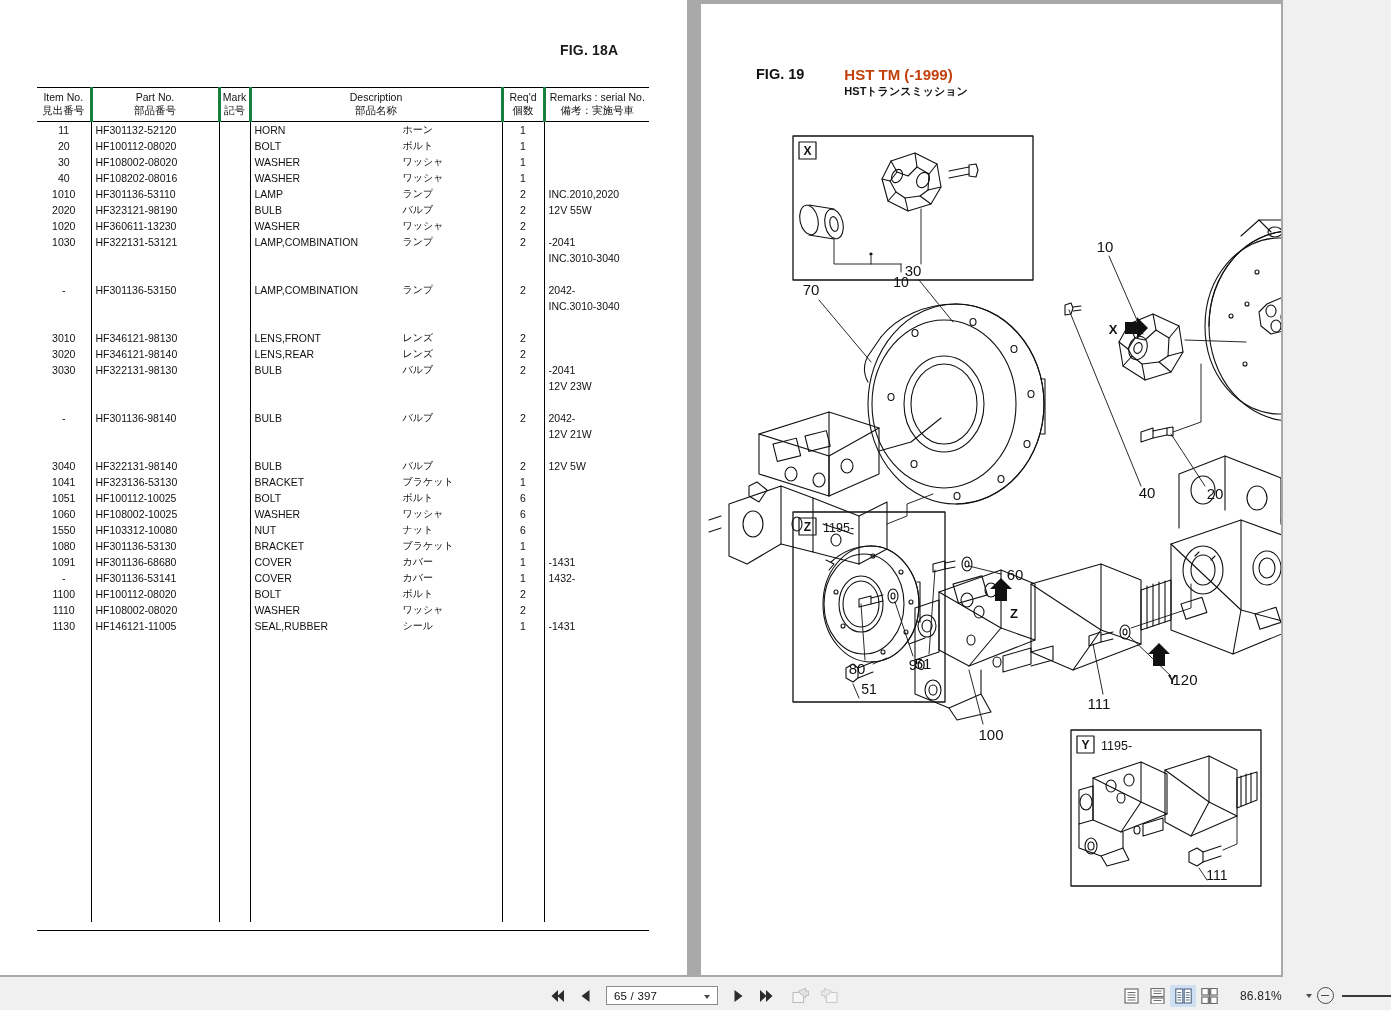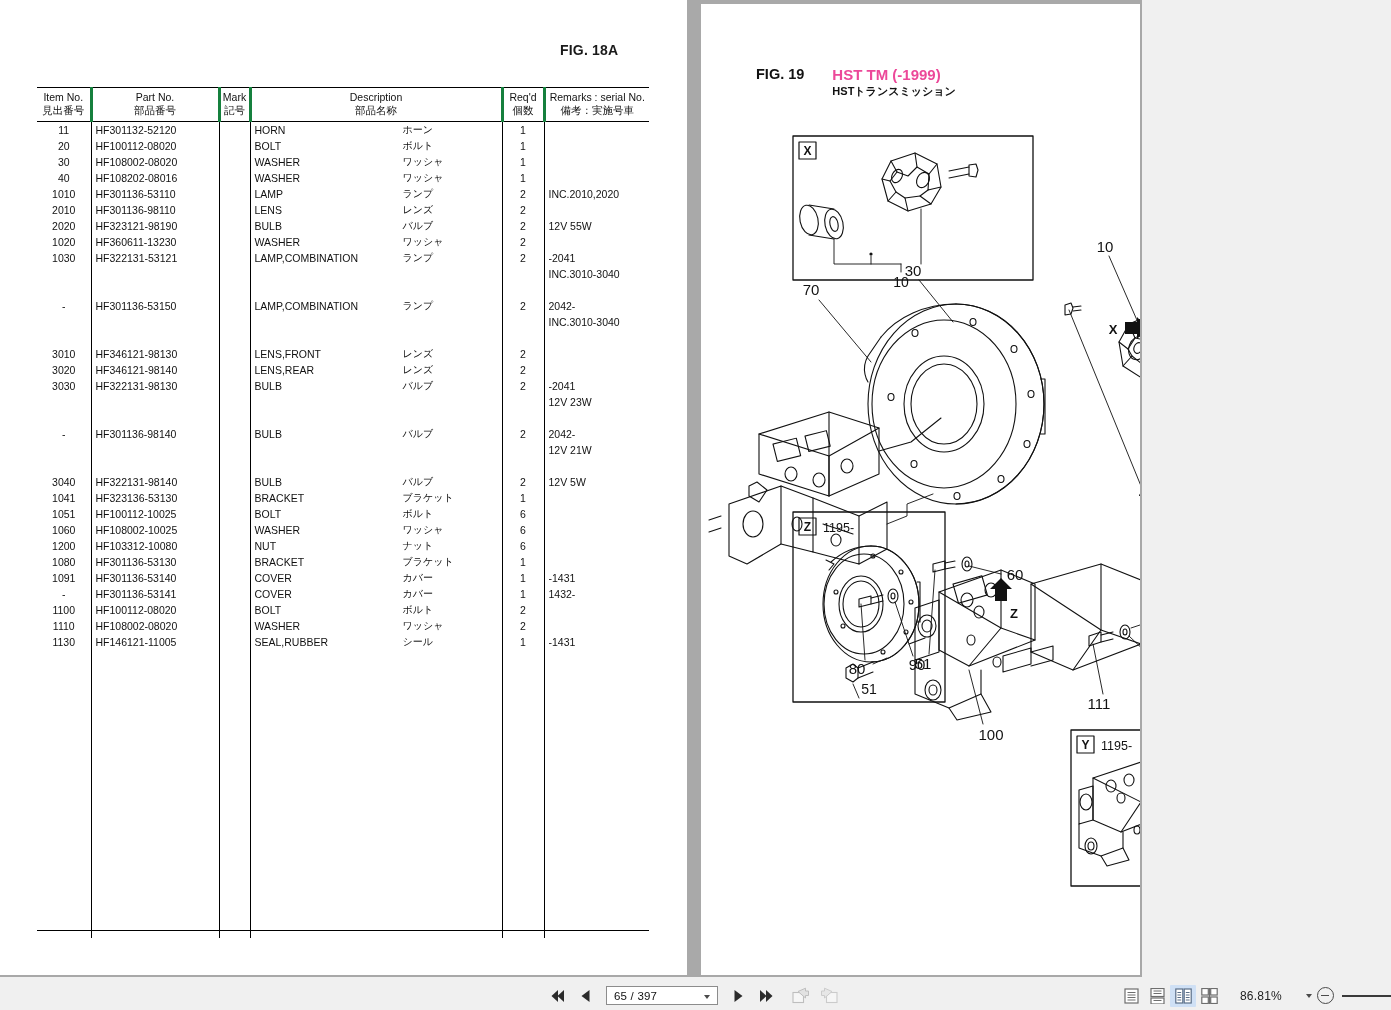--- a/index.html
+++ b/index.html
@@ -6,21 +6,21 @@
   html, body {
     margin: 0; padding: 0;
     width: 1391px; height: 1010px;
     overflow: hidden;
     background: #f0f0f0;
     font-family: "Liberation Sans", sans-serif;
   }
 
   #viewer {
     position: absolute; left: 0; top: 0;
-    width: 1142px; height: 977px;
+    width: 1283px; height: 977px;
     background: #ffffff;
     border-right: 2px solid #a8a8a8;
     border-bottom: 2px solid #a8a8a8;
     overflow: hidden;
   }
 
   
   #page-gutter {
     position: absolute;
     left: 687px; top: 0;
@@ -106,27 +106,27 @@
   }
 
   
   #right-page {
     position: absolute; left: 701px; top: 4px;
     width: 690px; height: 973px;
     background: #ffffff;
   }
   #fig-header-right {
     position: absolute; left: 55px; top: 62px;
-    display: flex; align-items: flex-start; gap: 28px;
+    display: flex; align-items: flex-start; gap: 40px;
   }
   #fig-label-right {
     font-size: 14.5px; font-weight: bold; color: #111;
   }
   #fig-title-block { line-height: 1.25; }
-  #fig-title-en { font-size: 15px; font-weight: bold; color: #ec4899; }
+  #fig-title-en { font-size: 15px; font-weight: bold; color: #c2410c; }
   #fig-title-jp { font-size: 11px; font-weight: bold; color: #111; }
 
   #drawing {
     position: absolute; left: 0; top: 0;
     width: 690px; height: 973px;
   }
   #drawing svg { display: block; }
 
   
   #toolbar {
@@ -296,28 +296,20 @@
           </tr>
           <tr>
             <td class="t-item">1010</td>
             <td class="t-part">HF301136-53110</td>
             <td class="t-mark"></td>
             <td class="t-desc"><span>LAMP</span><span class="jp">ランプ</span></td>
             <td class="t-req">2</td>
             <td class="t-rem">INC.2010,2020</td>
           </tr>
           <tr>
-            <td class="t-item">2010</td>
-            <td class="t-part">HF301136-98110</td>
-            <td class="t-mark"></td>
-            <td class="t-desc"><span>LENS</span><span class="jp">レンズ</span></td>
-            <td class="t-req">2</td>
-            <td class="t-rem"></td>
-          </tr>
-          <tr>
             <td class="t-item">2020</td>
             <td class="t-part">HF323121-98190</td>
             <td class="t-mark"></td>
             <td class="t-desc"><span>BULB</span><span class="jp">バルブ</span></td>
             <td class="t-req">2</td>
             <td class="t-rem">12V 55W</td>
           </tr>
           <tr>
             <td class="t-item">1020</td>
             <td class="t-part">HF360611-13230</td>
@@ -464,38 +456,38 @@
           </tr>
           <tr>
             <td class="t-item">1060</td>
             <td class="t-part">HF108002-10025</td>
             <td class="t-mark"></td>
             <td class="t-desc"><span>WASHER</span><span class="jp">ワッシャ</span></td>
             <td class="t-req">6</td>
             <td class="t-rem"></td>
           </tr>
           <tr>
-            <td class="t-item">1200</td>
+            <td class="t-item">1550</td>
             <td class="t-part">HF103312-10080</td>
             <td class="t-mark"></td>
             <td class="t-desc"><span>NUT</span><span class="jp">ナット</span></td>
             <td class="t-req">6</td>
             <td class="t-rem"></td>
           </tr>
           <tr>
             <td class="t-item">1080</td>
             <td class="t-part">HF301136-53130</td>
             <td class="t-mark"></td>
             <td class="t-desc"><span>BRACKET</span><span class="jp">ブラケット</span></td>
             <td class="t-req">1</td>
             <td class="t-rem"></td>
           </tr>
           <tr>
             <td class="t-item">1091</td>
-            <td class="t-part">HF301136-53140</td>
+            <td class="t-part">HF301136-68680</td>
             <td class="t-mark"></td>
             <td class="t-desc"><span>COVER</span><span class="jp">カバー</span></td>
             <td class="t-req">1</td>
             <td class="t-rem">-1431</td>
           </tr>
           <tr>
             <td class="t-item">-</td>
             <td class="t-part">HF301136-53141</td>
             <td class="t-mark"></td>
             <td class="t-desc"><span>COVER</span><span class="jp">カバー</span></td>

